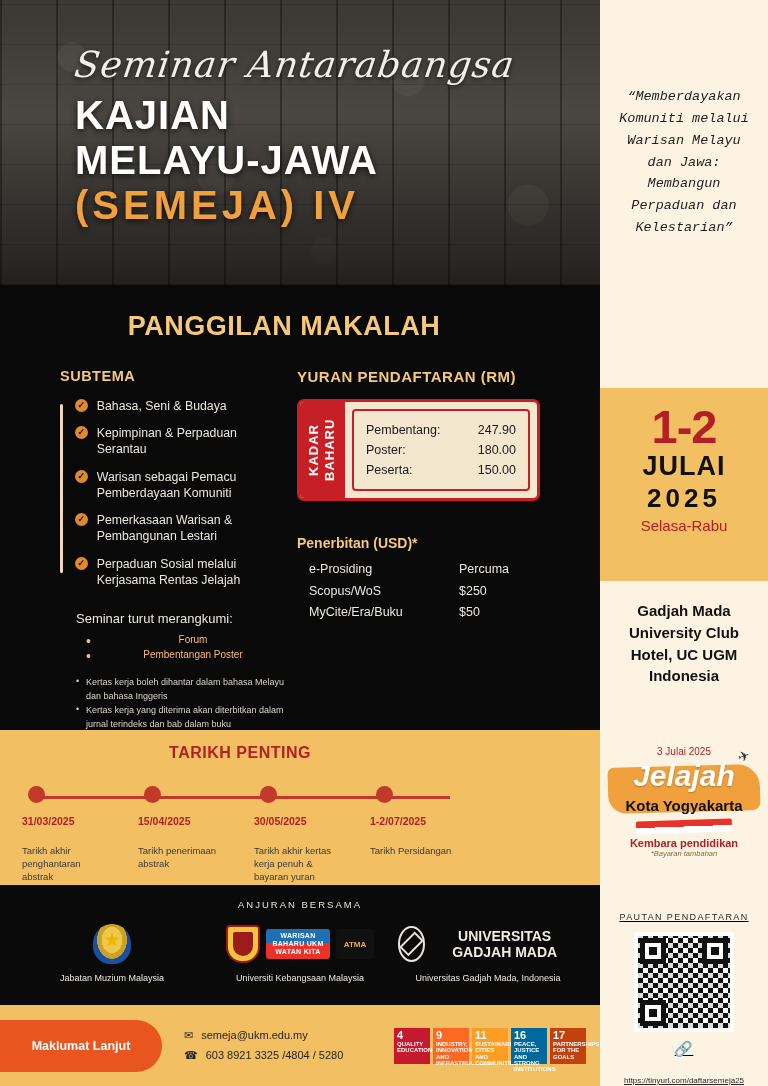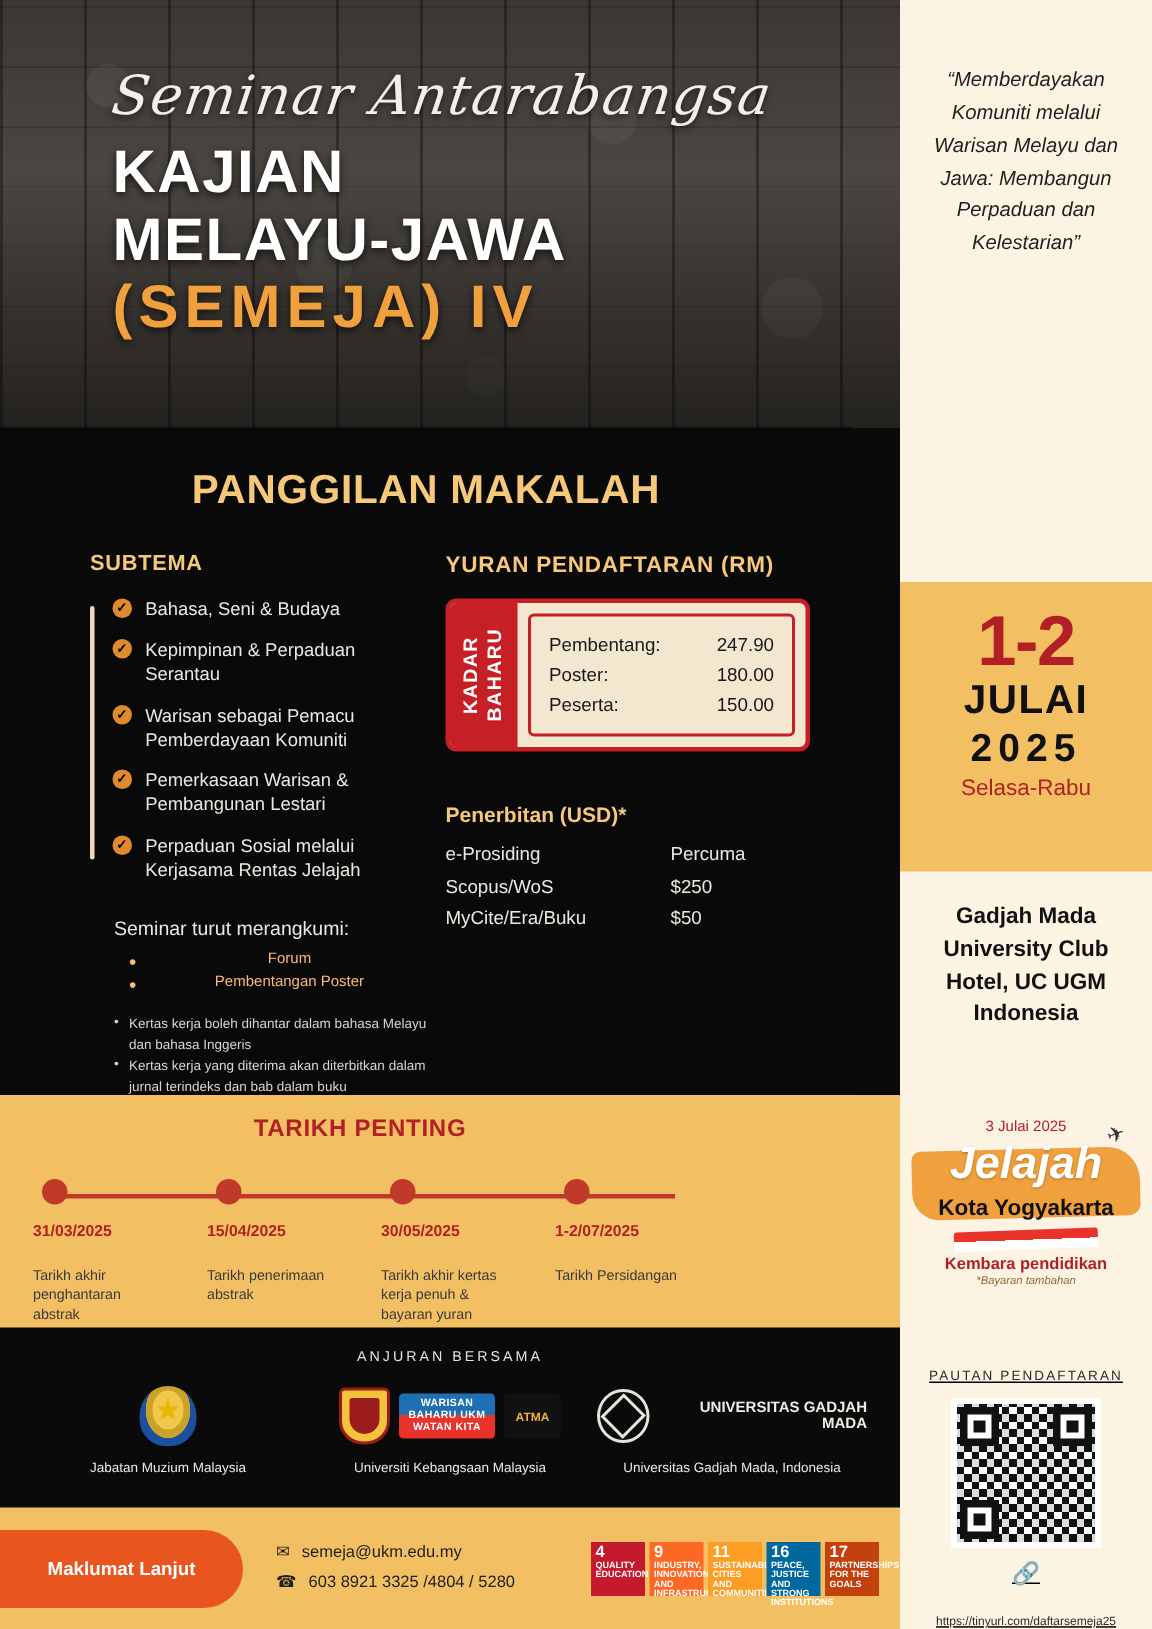--- a/index.html
+++ b/index.html
@@ -212,21 +212,21 @@
     font-size: 14px;
     font-weight: bold;
     margin: 34px 0 8px 0;
   }
   .pub-row {
     display: flex;
     color: #ece7e0;
     font-size: 12.5px;
     line-height: 1.72;
   }
-  .pub-row .p-lbl { width: 150px; }
+  .pub-row .p-lbl { width: 150px; margin-left: 12px; }
 
   
   .timeline {
     position: relative;
     width: 600px; height: 155px;
     background: #f3bf63;
     padding-top: 14px;
     overflow: hidden;
   }
   .tl-title {
@@ -337,21 +337,21 @@
     border: 2.5px solid #e8e4dc;
     border-radius: 50%;
     position: relative;
   }
   .logo-ugm::after {
     content:"";
     position:absolute; inset:5px;
     border: 2px solid #e8e4dc;
     transform: rotate(45deg);
   }
-  .ugm-text { color:#f0ece4; font-size:10px; font-weight:bold; line-height:1.15; text-align:right; }
+  .ugm-text { color:#f0ece4; font-size:14px; font-weight:bold; line-height:1.15; text-align:center; }
 
   
   .footer {
     position: absolute; left: 0; bottom: 0;
     width: 600px; height: 81px;
     background: #f3bf63;
     display: flex;
     align-items: center;
   }
   .maklumat {
@@ -385,27 +385,27 @@
   }
   .sdg-box .num { font-size: 11px; display:block; }
 
   
   .right-col {
     position: absolute; left: 600px; top: 0;
     width: 168px; height: 1086px;
     background: #fdf3e3;
   }
   .quote {
-    padding: 42px 16px 0 16px;
+    padding: 86px 16px 0 16px;
     text-align: center;
     color: #1f1f1f;
     font-style: italic;
     font-size: 13.5px;
     line-height: 1.62;
-    font-family: Liberation Sans, sans-serif;
+    font-family: Liberation Mono, monospace;
   }
   .date-block {
     position: absolute; top: 388px; left: 0;
     width: 168px; height: 193px;
     background: #f3bf63;
     text-align: center;
     padding-top: 14px;
   }
   .d-big {
     color: #b21f24;

